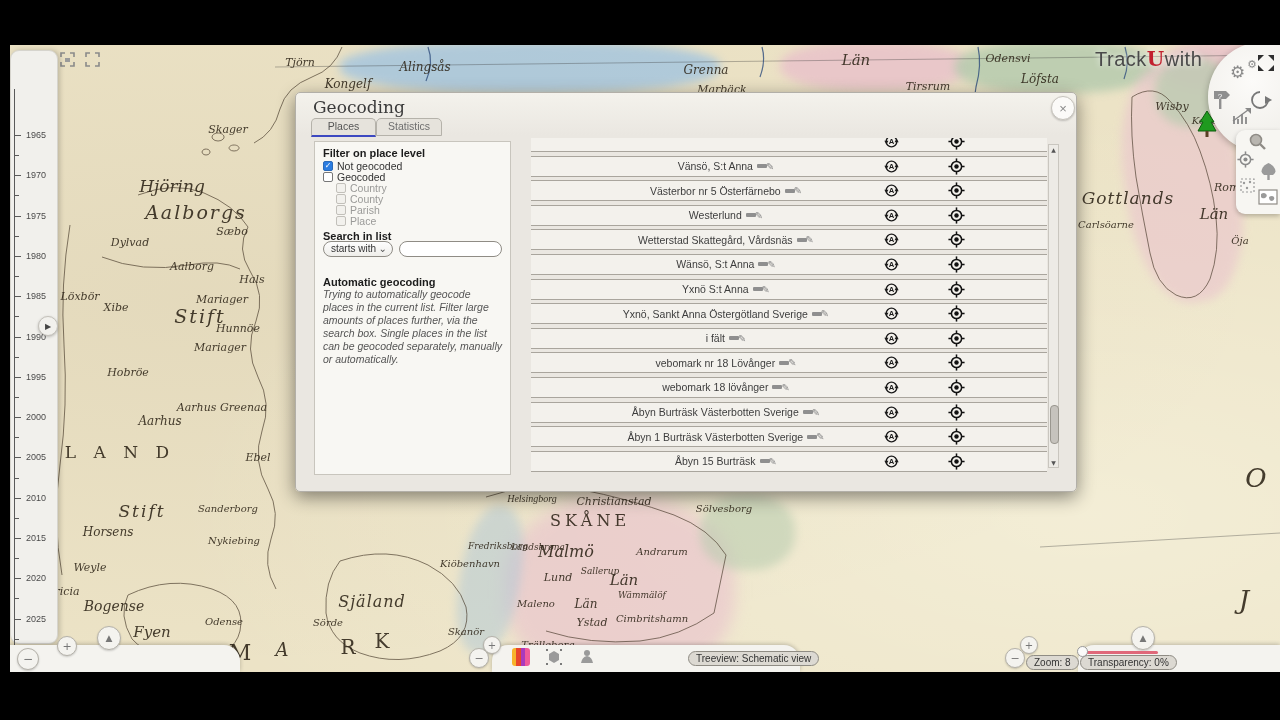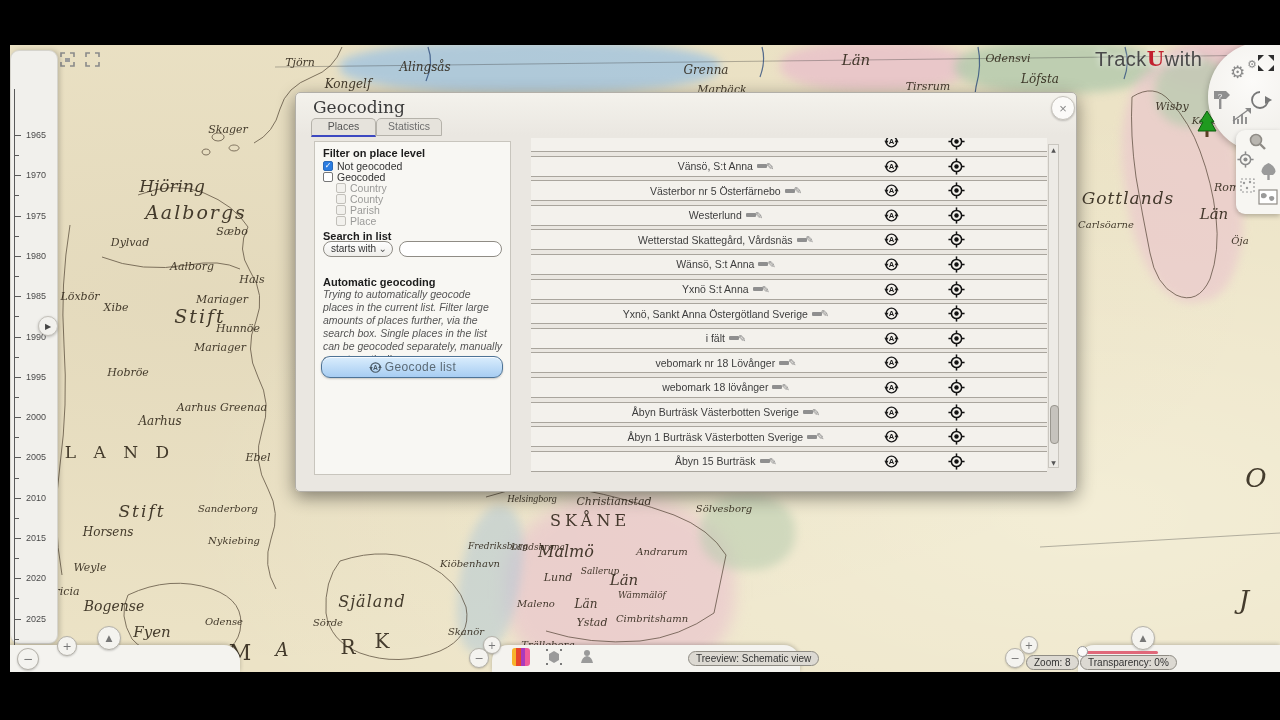--- a/index.html
+++ b/index.html
@@ -407,29 +407,20 @@
       <div class="fp-head" style="top:88px;">Search in list</div>
       <div class="mini-select">
         <span>starts with</span>
         <span class="chev">⌄</span>
       </div>
       <input class="mini-input" type="text" value="" style="">
 
       <div class="fp-head" style="top:134px;">Automatic geocoding</div>
       <div class="auto-desc">Trying to automatically geocode places in the current list. Filter large amounts of places further, via the search box. Single places in the list can be geocoded separately, manually or automatically.</div>
 
-      <div class="geocode-btn">
-        <svg width="15" height="15" viewBox="0 0 20 20">
-          <circle cx="10" cy="10" r="6.3" fill="none" stroke="#4a5a66" stroke-width="1.6"></circle>
-          <path d="M1.6,9.2 L6.4,9.2 L4,13.4 Z" fill="#4a5a66"></path>
-          <path d="M13.6,10.8 L18.4,10.8 L16,6.6 Z" fill="#4a5a66"></path>
-          <text x="10" y="13.2" font-size="9" font-weight="bold" text-anchor="middle" fill="#4a5a66" font-family="Liberation Sans, sans-serif">A</text>
-        </svg>
-        <span>Geocode list</span>
-      </div>
     </div>
 
     <div class="places-list">
         <div class="p-row" style="top: -7.1px;">
           <span class="row-ic a"><svg width="17" height="17" viewBox="0 0 20 20">
               <circle cx="10" cy="10" r="6.3" fill="none" stroke="#1b1b1b" stroke-width="1.6"></circle>
               <path d="M1.6,9.2 L6.4,9.2 L4,13.4 Z" fill="#1b1b1b"></path>
               <path d="M13.6,10.8 L18.4,10.8 L16,6.6 Z" fill="#1b1b1b"></path>
               <text x="10" y="13.2" font-size="9" font-weight="bold" text-anchor="middle" fill="#1b1b1b" font-family="Liberation Sans, sans-serif">A</text>
             </svg></span>

